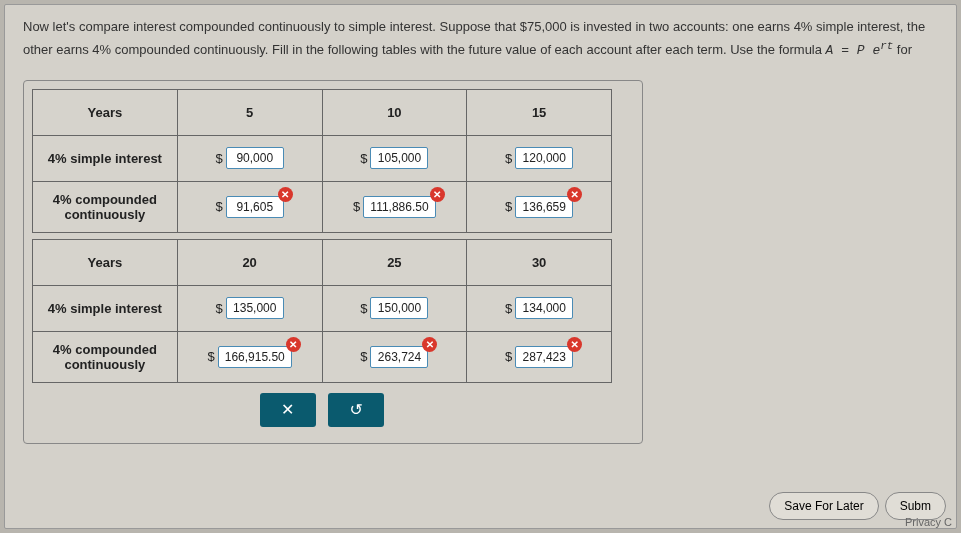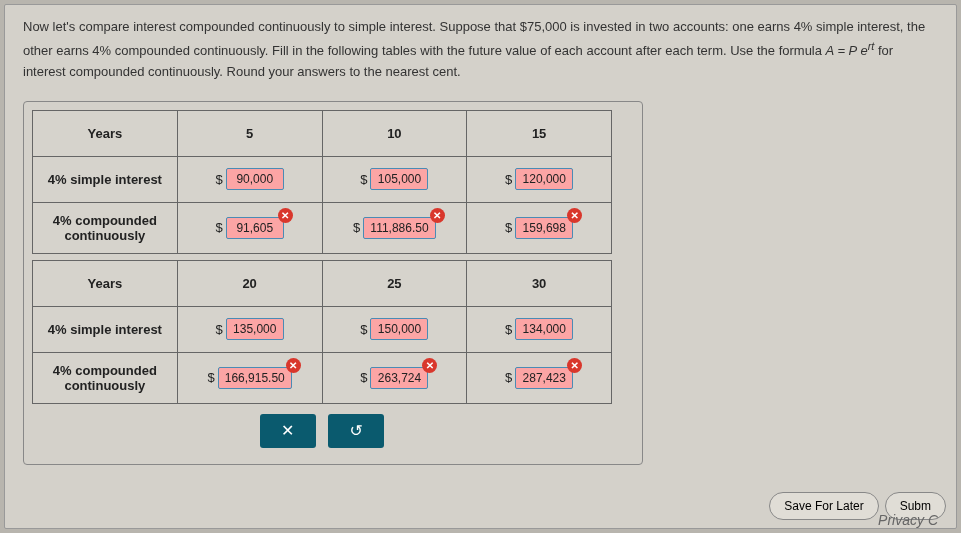--- a/index.html
+++ b/index.html
@@ -21,21 +21,21 @@
     height: 525px;
     position: relative;
     border-radius: 2px;
   }
   .instructions {
     font-size: 13px;
     color: #333;
     line-height: 1.6;
     margin-bottom: 18px;
   }
-  .instructions .formula { font-style: italic; }
+  .instructions .formula { font-style: italic; font-family: Liberation Mono, monospace; }
   .tables-wrap {
     border: 1px solid #888;
     border-radius: 4px;
     padding: 8px 4px 16px 8px;
     width: 620px;
     background: #d4d1ca;
   }
   table {
     border-collapse: collapse;
     width: 580px;
@@ -56,21 +56,21 @@
   td.cell { width: 140px; position: relative; }
   .answer-box {
     display: inline-flex;
     align-items: center;
     gap: 3px;
     position: relative;
   }
   .dollar { font-weight: normal; font-size: 13px; }
   .input-box {
     border: 1px solid #4a8bb5;
-    background: #fca5a5;
+    background: #ffffff;
     padding: 3px 6px;
     font-size: 12px;
     font-weight: normal;
     min-width: 58px;
     text-align: center;
     border-radius: 2px;
   }
   .wrong-badge {
     position: absolute;
     top: -9px;
@@ -115,34 +115,32 @@
     border: 1px solid #888;
     border-radius: 16px;
     padding: 6px 14px;
     font-size: 12px;
     background: #e0ddd6;
     cursor: pointer;
   }
   .privacy {
     position: absolute;
     bottom: 0;
-    right: 18px;
-    font-size: 14px;
+    right: 4px;
+    font-size: 11px;
     color: #666;
-    font-style: italic;
   }
 </style>
 </head>
 <body>
 
 <div class="page">
   <div class="instructions">
     <span>Now let's compare interest compounded continuously to simple interest. Suppose that $75,000 is invested in two accounts: one earns 4% simple interest, the</span><br>
     <span>other earns 4% compounded continuously. Fill in the following tables with the future value of each account after each term. Use the formula </span><span class="formula"><span>A = P e</span><sup>rt</sup></span><span> for</span><br>
-    <span>interest compounded continuously. Round your answers to the nearest cent.</span>
   </div>
 
   <div class="tables-wrap">
 
     <table>
       <tbody>
           <tr>
         <td class="rowhead">Years</td>
         <td class="cell">5</td>
         <td class="cell">10</td>
@@ -170,21 +168,21 @@
                 <span class="input-box">91,605</span>
                 <span class="wrong-badge">✕</span>
               </span></td>
         <td class="cell"><span class="answer-box">
                 <span class="dollar">$</span>
                 <span class="input-box">111,886.50</span>
                 <span class="wrong-badge">✕</span>
               </span></td>
         <td class="cell"><span class="answer-box">
                 <span class="dollar">$</span>
-                <span class="input-box">159,698</span>
+                <span class="input-box">136,659</span>
                 <span class="wrong-badge">✕</span>
               </span></td>
       </tr>
     </tbody>
       </table>
 
     <table>
       <tbody>
           <tr>
         <td class="rowhead">Years</td>

